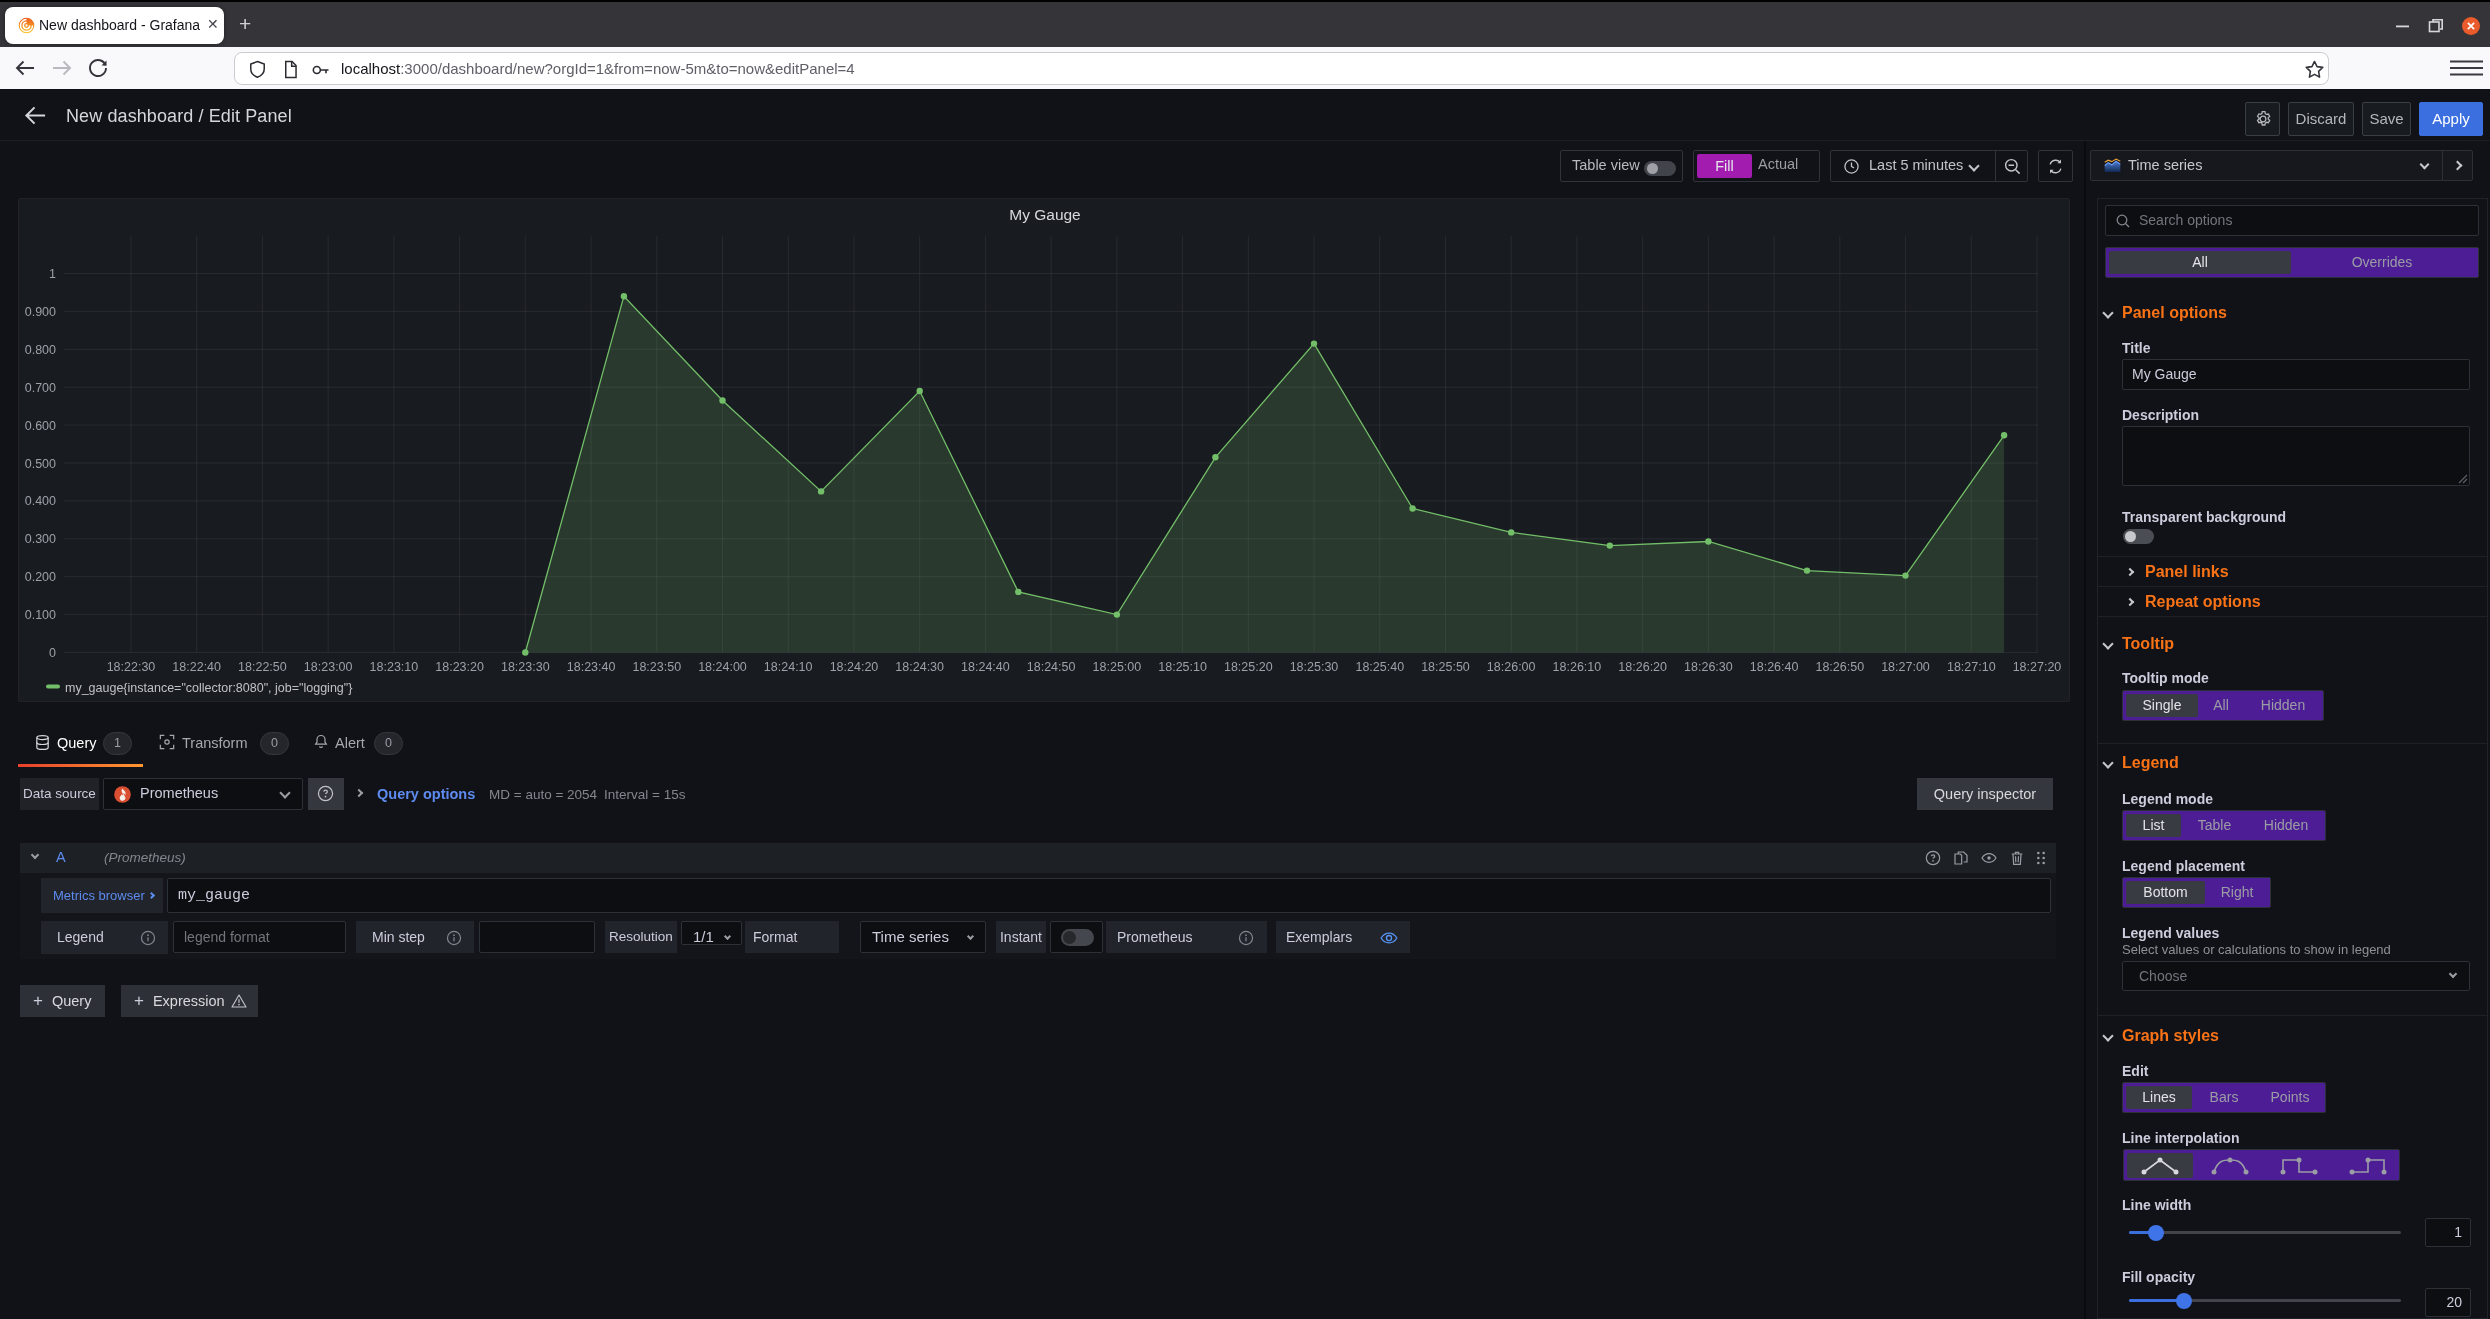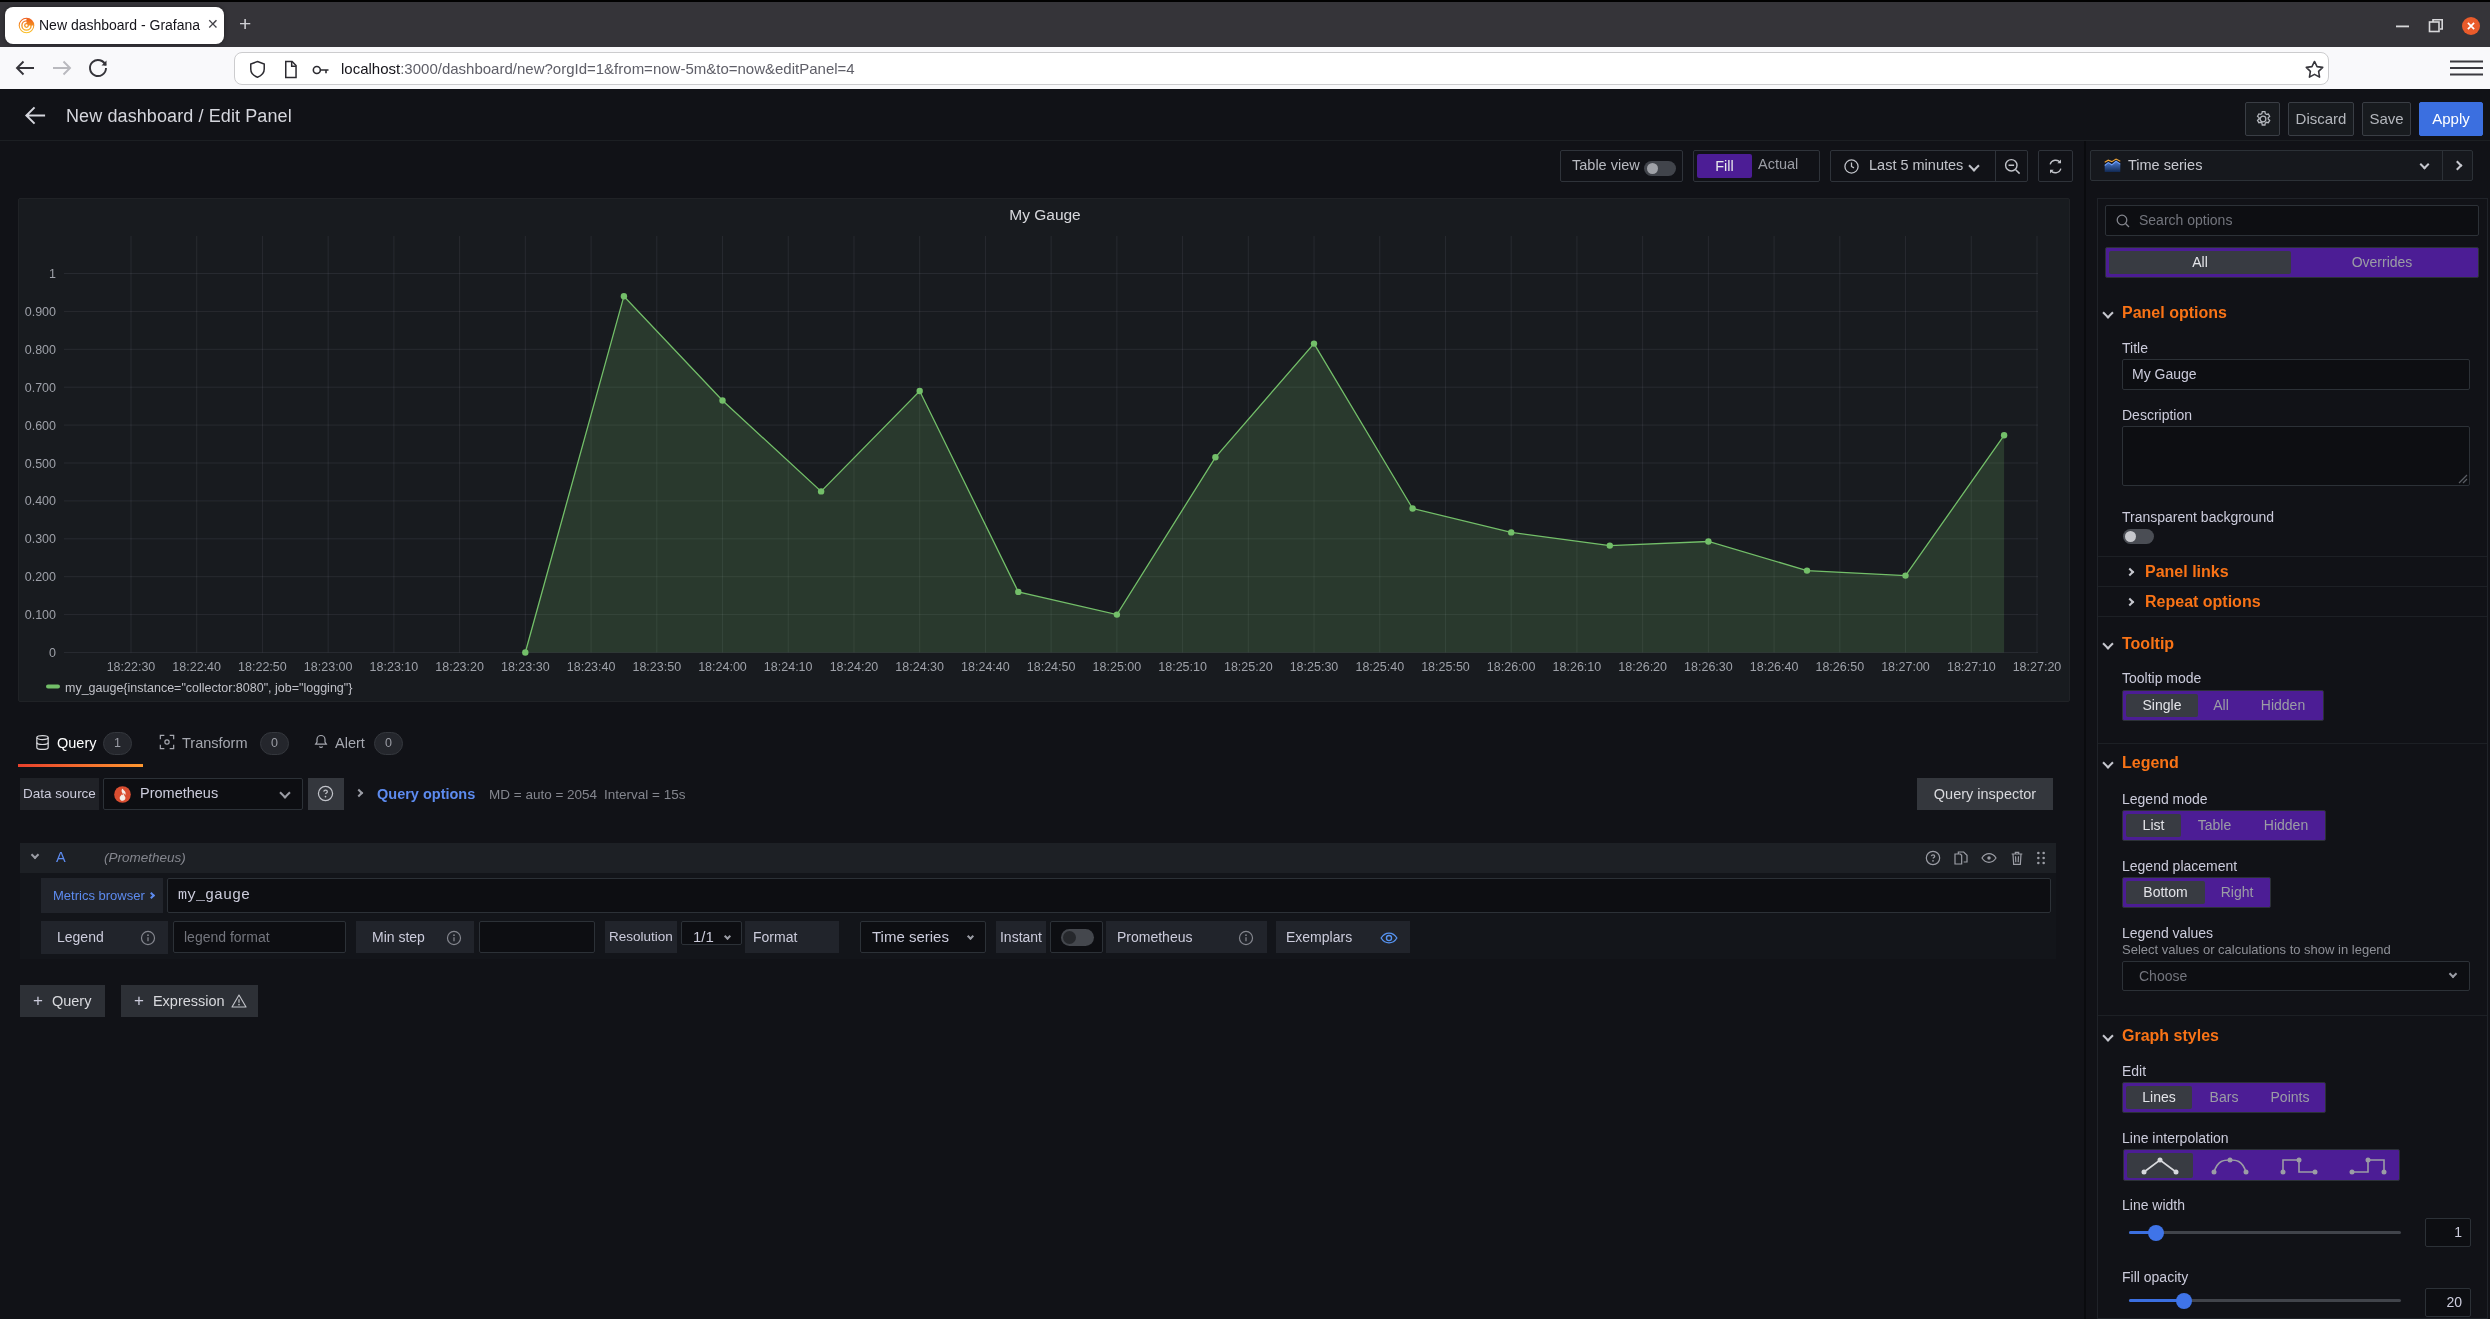--- a/index.html
+++ b/index.html
@@ -38,21 +38,21 @@
 .ph{color:#73757d}
 .lnk{color:#5d8bef}
 #arow{position:absolute;left:20px;top:754px;width:2036px;height:30px;background:#1d2025}
 #abody{position:absolute;left:20px;top:784px;width:2036px;height:86px;background:#13151a}
 #abody .chip{background:#21242b}
 .icon16{position:absolute;width:16px;height:16px}
 
 #side{position:absolute;left:2086px;top:0;width:404px;height:1230px}
 #pane{position:absolute;left:11px;top:109px;width:391px;height:1121px;border:1px solid #202329}
 .shead{position:absolute;font-size:16px;font-weight:700;color:#f97316}
-.slabel{position:absolute;font-size:14px;font-weight:400;color:#ccccdc}
+.slabel{position:absolute;font-size:14px;font-weight:700;color:#ccccdc}
 .sdesc{position:absolute;font-size:13px;color:#8e9097}
 .sdivider{position:absolute;left:0;width:389px;height:1px;background:#1d2025}
 .rgroup{position:absolute;height:31px;border:1px solid #2c3137;border-radius:2px;background:#4c1d95}
 .ropt{position:absolute;top:3px;height:23px;font-size:14px;color:#9b9da5;text-align:center}
 .ron{background:#383b42;border-radius:2px;color:#e3e4e8;font-weight:500}
 .sinput{position:absolute;background:#0d0e12;border:1px solid #2c3137;border-radius:2px;color:#ccccdc;font-size:14px}
 .chev{display:inline-block;width:8px;height:8px;border-right:2px solid #9b9da5;border-bottom:2px solid #9b9da5}
 .chev.d{transform:rotate(45deg)}.chev.r{transform:rotate(-45deg)}
 svg{display:block}
 </style></head><body>
@@ -135,21 +135,21 @@
   <div class="gbtn" style="left:2362px;width:49px;line-height:32px">Save</div>
   <div class="gbtn" id="apply" style="left:2419px;width:64px;line-height:32px">Apply</div>
  </div>
 
  <div class="tbox" style="left:1560px;width:123px">
   <span style="position:absolute;left:11px;top:6px;color:#b8bac0;font-size:14.5px">Table view</span>
   <span style="position:absolute;left:83px;top:10px;width:32px;height:15px;background:#41444b;border-radius:9px"></span>
   <span style="position:absolute;left:86px;top:12px;width:11px;height:11px;background:#9fa1a7;border-radius:50%"></span>
  </div>
  <div class="tbox" style="left:1693px;width:127px;background:#111217">
-  <span style="position:absolute;left:3px;top:3px;width:55px;height:24px;background:#4c1d95;border-radius:2px;text-align:center;line-height:24px;font-weight:500;color:#e6e7ea;font-size:14.5px">Fill</span>
+  <span style="position:absolute;left:3px;top:3px;width:55px;height:24px;background:#a21caf;border-radius:2px;text-align:center;line-height:24px;font-weight:500;color:#e6e7ea;font-size:14.5px">Fill</span>
   <span style="position:absolute;left:64px;top:5px;color:#9b9da5;font-size:14.5px">Actual</span>
  </div>
  <div class="tbox" style="left:1830px;width:198px">
   <svg style="position:absolute;left:12px;top:7px" width="17" height="17" viewBox="0 0 24 24">
         <circle cx="12" cy="12" r="9.3" fill="none" stroke="#c2c4ca" stroke-width="1.8"></circle>
         <path d="M12 6.5V12l3.5 2" fill="none" stroke="#c2c4ca" stroke-width="1.8"></path>
       </svg>
   <span style="position:absolute;left:38px;top:6px;font-size:14.5px">Last 5 minutes</span>
   <span class="chev d" style="position:absolute;left:139px;top:11px;border-color:#c2c4ca"></span>
   <span style="position:absolute;left:164px;top:0;width:1px;height:30px;background:#2f333a"></span>

